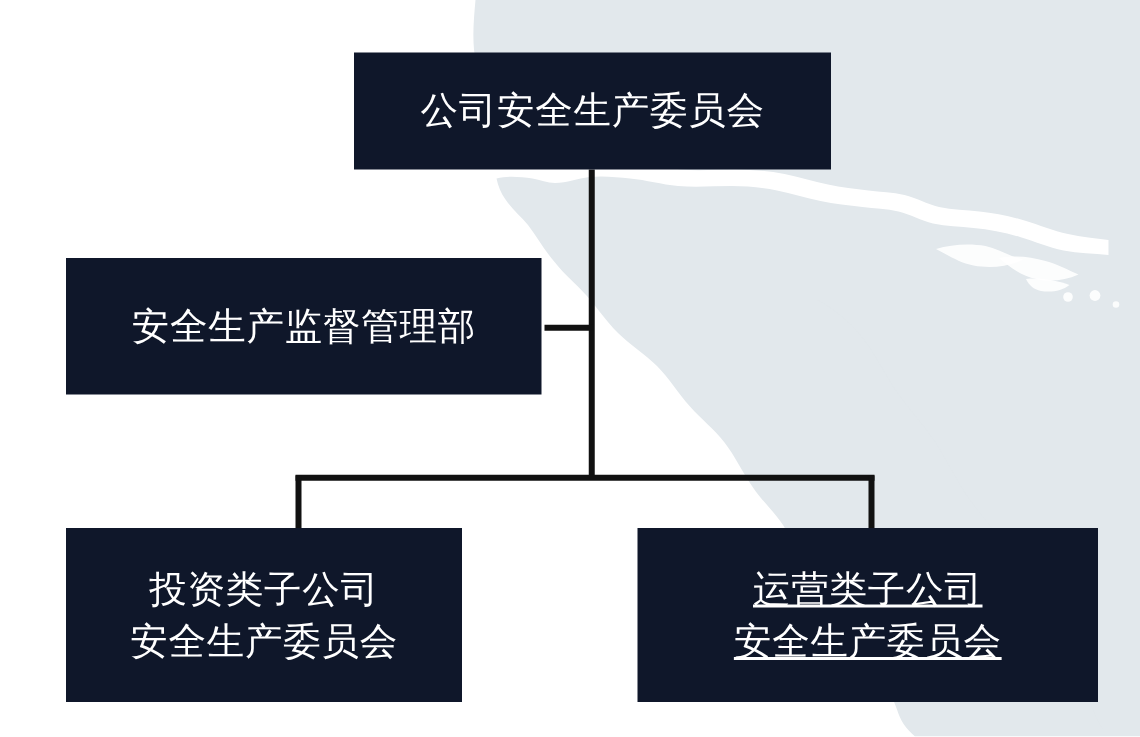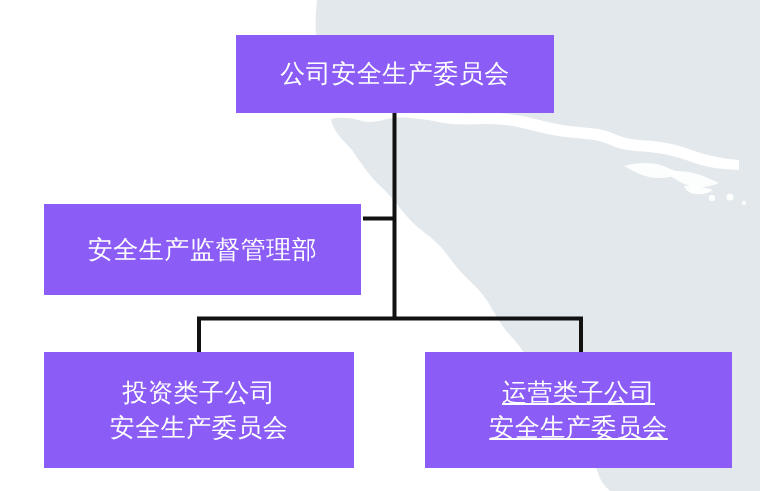--- a/index.html
+++ b/index.html
@@ -43,21 +43,21 @@
     width: 760px;
     height: 491px;
     z-index: 1;
     pointer-events: none;
   }
 
   
   .node-box {
     position: absolute;
     z-index: 2;
-    background: #8b5cf6;
+    background: #0f172a;
     color: #ffffff;
     display: flex;
     align-items: center;
     justify-content: center;
     text-align: center;
     box-sizing: border-box;
     line-height: 1.42;
     letter-spacing: 0.5px;
   }
 
@@ -73,27 +73,26 @@
     height: 78px;
     font-size: 25px;
   }
 
   #node-supervision {
     left: 44px;
     top: 172px;
     width: 317px;
     height: 91px;
     font-size: 25px;
-    margin-top: 32px;
   }
 
   #node-investment {
     left: 44px;
     top: 352px;
-    width: 310px;
+    width: 264px;
     height: 116px;
     font-size: 25px;
     text-align: center;
   }
 
   #node-operation {
     left: 425px;
     top: 352px;
     width: 307px;
     height: 116px;

